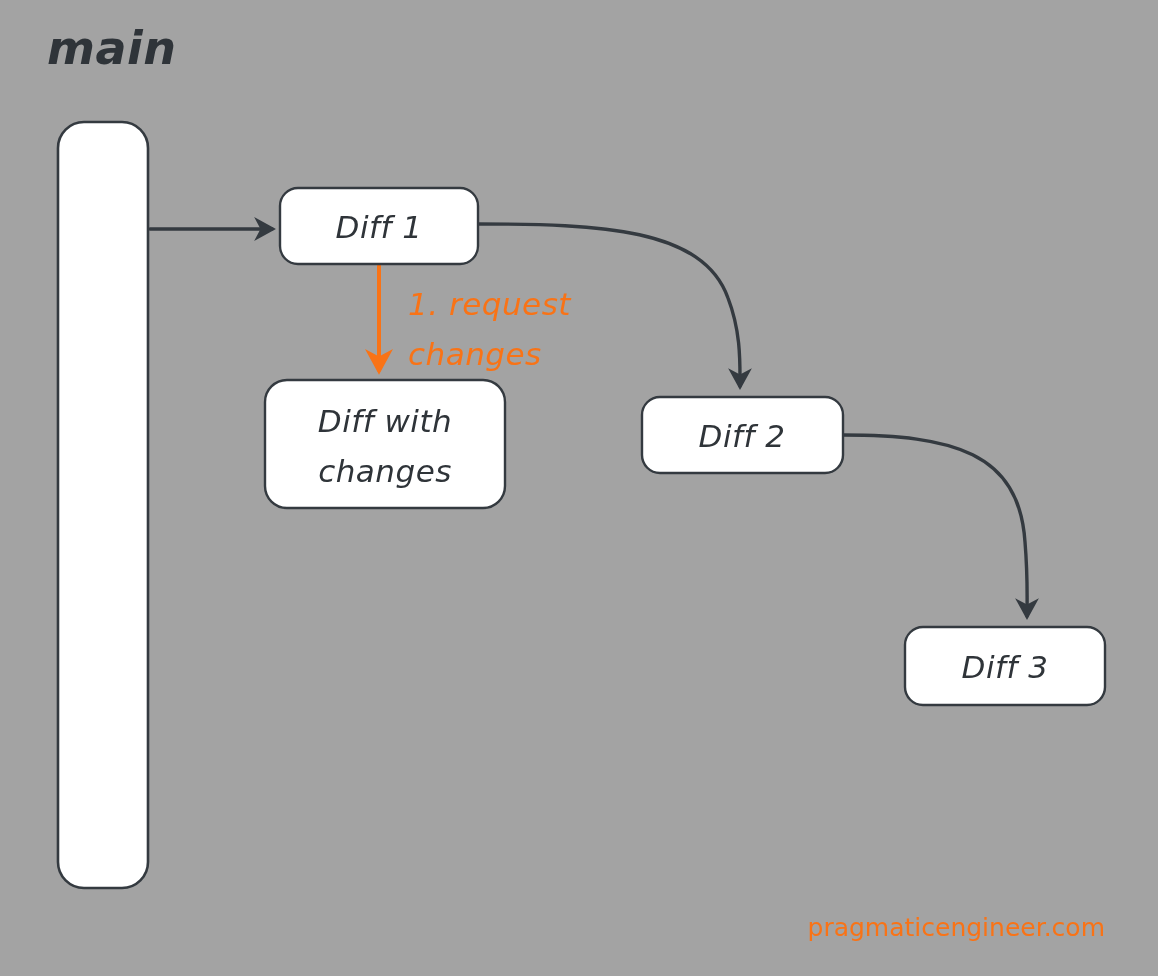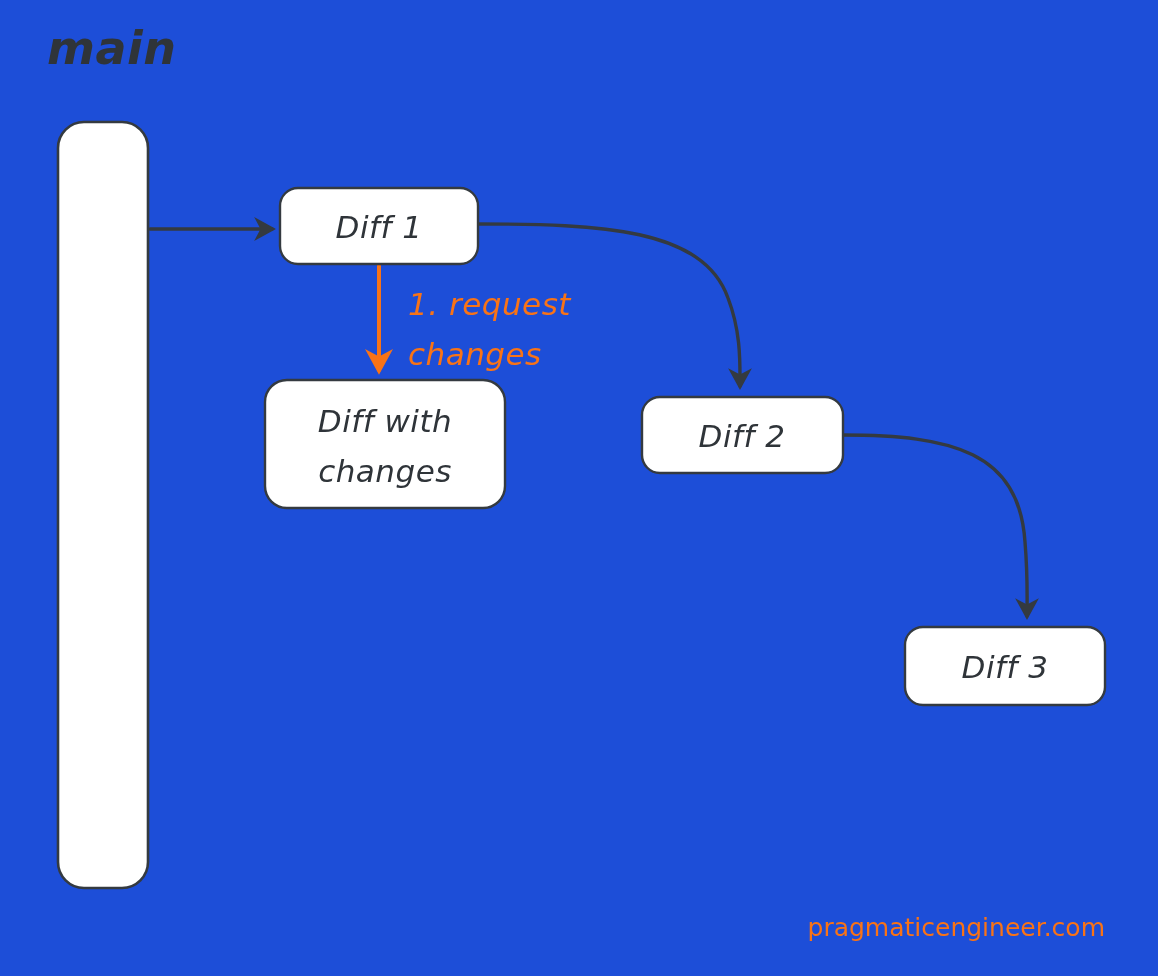--- a/index.html
+++ b/index.html
@@ -8,21 +8,21 @@
     padding: 0;
     background: #ffffff;
   }
   body {
     font-family: "DejaVu Sans", sans-serif;
   }
   #canvas {
     position: relative;
     width: 1158px;
     height: 976px;
-    background: #1d4ed8;
+    background: #a3a3a3;
     overflow: hidden;
   }
   #diagram-svg {
     position: absolute;
     left: 0;
     top: 0;
     width: 1158px;
     height: 976px;
   }
   .hand-text {

